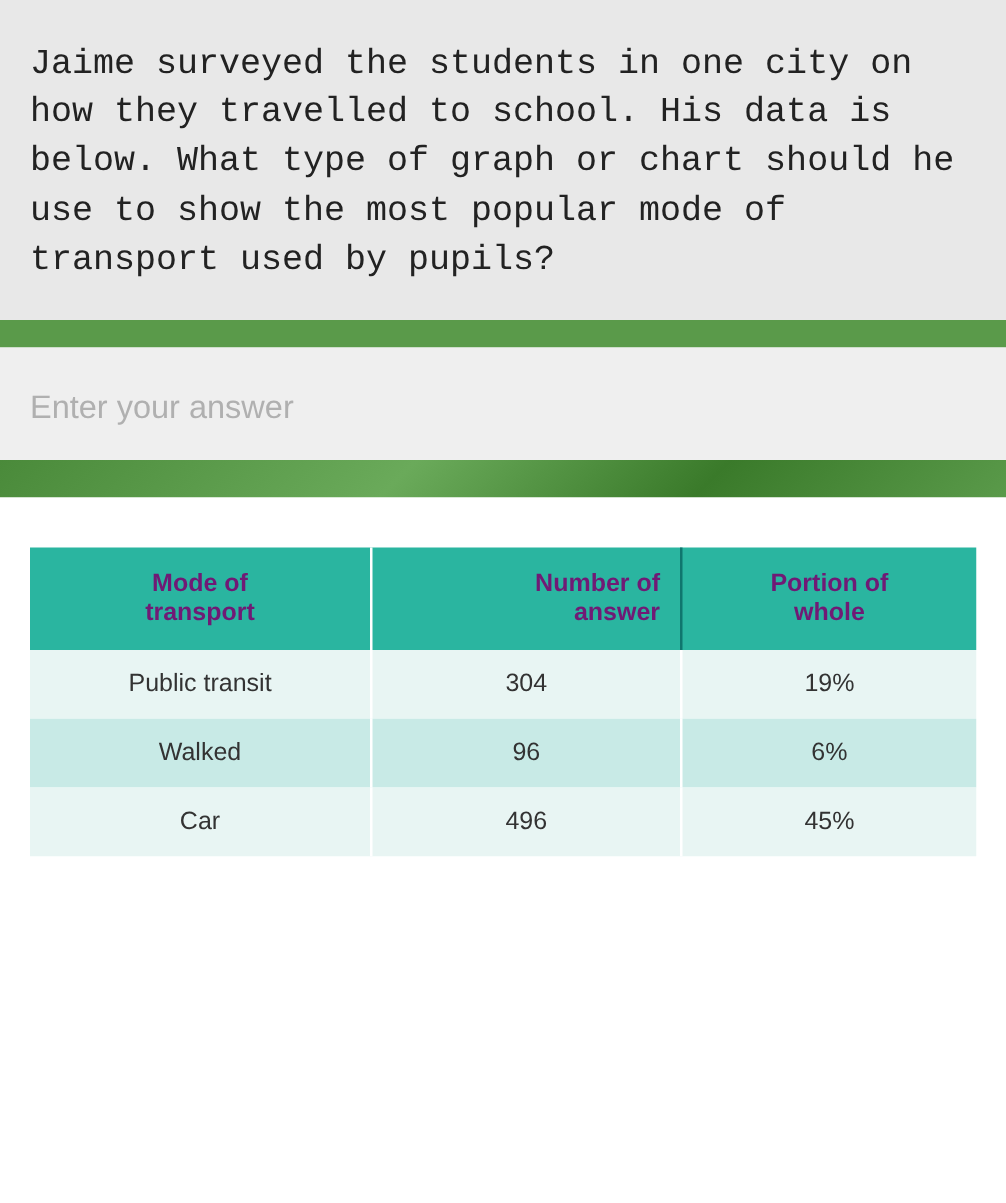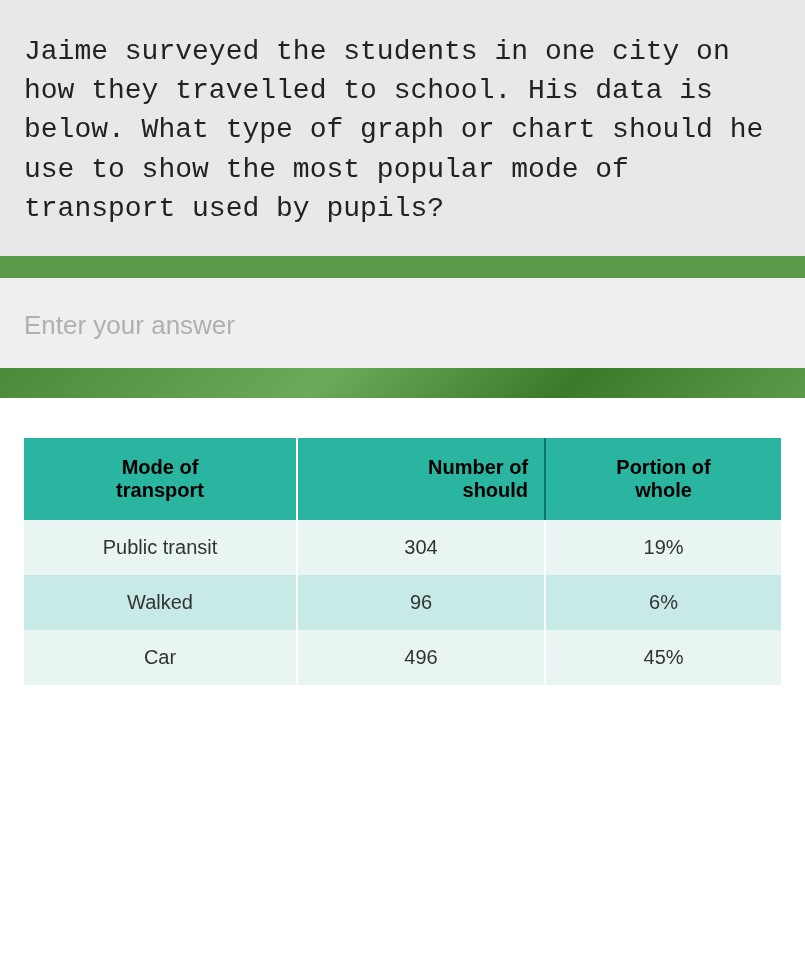--- a/index.html
+++ b/index.html
@@ -61,21 +61,21 @@
 
     table {
       width: 100%;
       border-collapse: collapse;
       max-width: 760px;
       margin: 0 auto;
     }
 
     thead tr th {
       background: #2ab5a0;
-      color: #000000;
+      color: #701a75;
       font-size: 20px;
       font-weight: 700;
       text-align: center;
       padding: 18px 16px;
       border: none;
     }
 
     thead tr th:first-child {
       border-right: 2px solid #ffffff;
     }
@@ -127,21 +127,21 @@
 <div class="table-section">
   <table>
     <thead>
       <tr>
         <th>
           <span>Mode of</span><br>
           <span>transport</span>
         </th>
         <th>
           <span>Number of</span><br>
-          <span>should</span>
+          <span>answer</span>
         </th>
         <th>
           <span>Portion of</span><br>
           <span>whole</span>
         </th>
       </tr>
     </thead>
     <tbody id="table-body">
     <tr>
           <td>Public transit</td>

